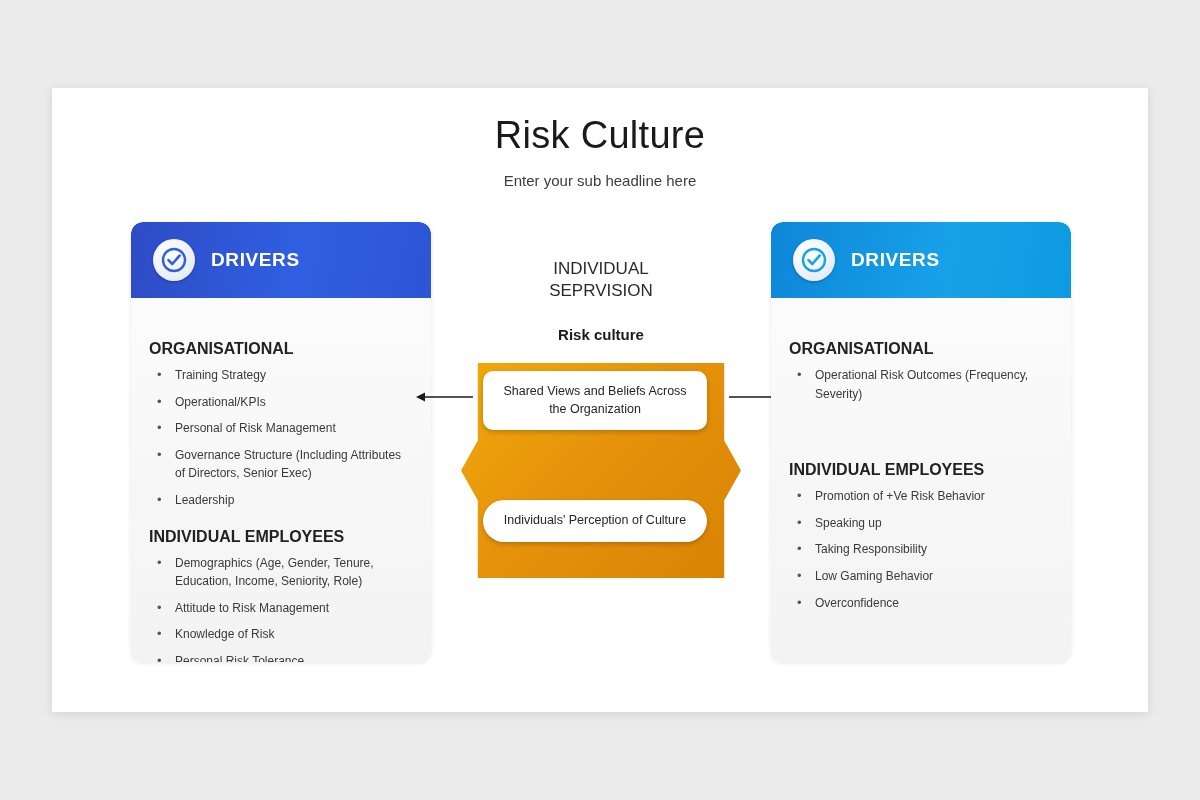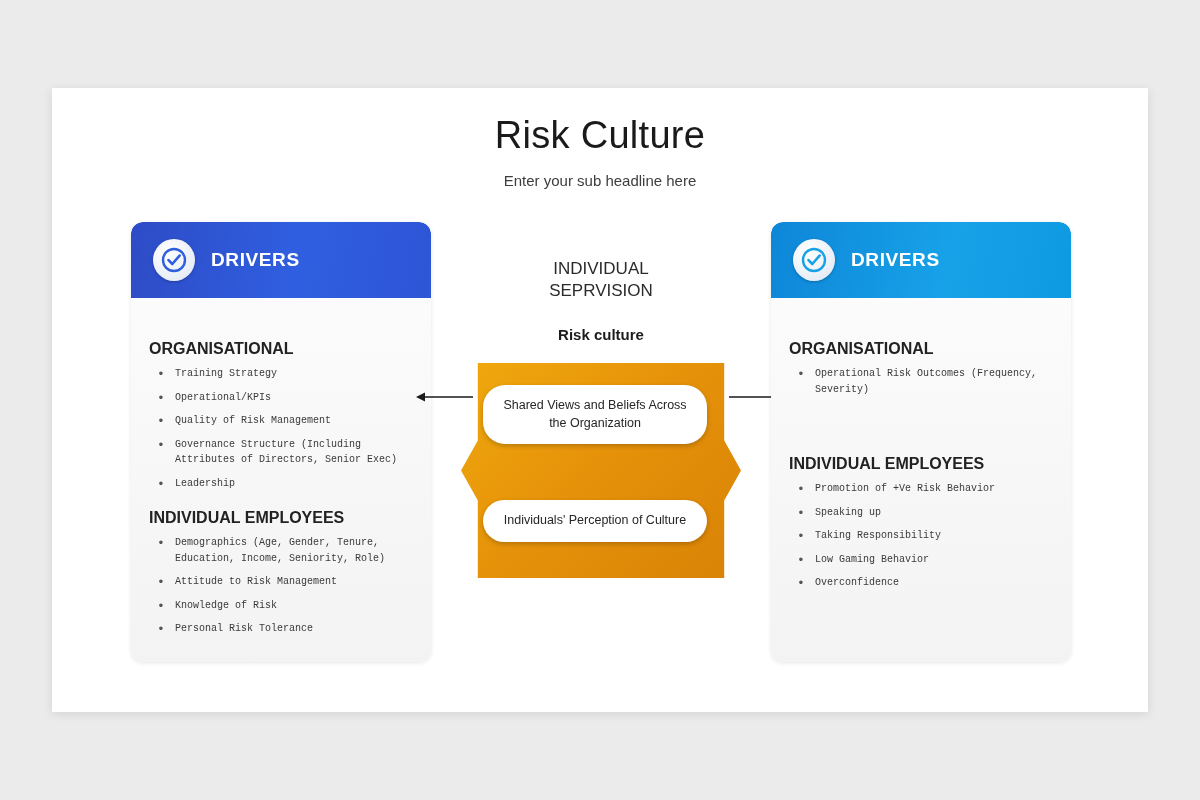--- a/index.html
+++ b/index.html
@@ -96,24 +96,23 @@
   .section-head.second { margin-top: 18px; }
   ul.bullets {
     list-style: none;
     margin: 0 0 0 4px;
     padding: 0;
   }
   ul.bullets li {
     position: relative;
     padding-left: 22px;
     margin-bottom: 8px;
-    font-size: 10px;
+    font-size: 12px;
     line-height: 1.55;
     color: #3a3a3a;
-    font-family: Liberation Mono, monospace;
   }
   ul.bullets li::before {
     content: "\2022";
     position: absolute;
     left: 4px;
     top: -1px;
     color: #555;
     font-size: 13px;
   }
 
@@ -172,21 +171,21 @@
     width: 196px;
     padding: 12px 14px;
     background: #ffffff;
     border-radius: 22px;
     box-shadow: 0 2px 5px rgba(0,0,0,0.22);
     text-align: center;
     font-size: 12.5px;
     line-height: 1.4;
     color: #262626;
   }
-  .pill.top    { top: 22px; }
+  .pill.top    { top: 8px; border-radius: 10px; }
   .pill.bottom { top: 137px; }
 </style>
 </head>
 <body>
 
 <div class="slide">
 
   <div class="title">Risk Culture</div>
   <div class="subtitle">Enter your sub headline here</div>
 
@@ -198,21 +197,21 @@
           <path d="M8.5 14.2 L12.3 18 L19.6 9.6" fill="none" stroke="#2f5fe0" stroke-width="2.6" stroke-linecap="round" stroke-linejoin="round"></path>
         </svg>
       </span>
       <span class="col-title">DRIVERS</span>
     </div>
     <div class="col-body">
       <div class="section-head">ORGANISATIONAL</div>
       <ul class="bullets">
         <li>Training Strategy</li>
         <li>Operational/KPIs</li>
-        <li>Quality of Risk Management</li>
+        <li>Personal of Risk Management</li>
         <li>Governance Structure (Including Attributes of Directors, Senior Exec)</li>
         <li>Leadership</li>
       </ul>
       <div class="section-head second">INDIVIDUAL EMPLOYEES</div>
       <ul class="bullets">
         <li>Demographics (Age, Gender, Tenure, Education, Income, Seniority, Role)</li>
         <li>Attitude to Risk Management</li>
         <li>Knowledge of Risk</li>
         <li>Personal Risk Tolerance</li>
       </ul>

